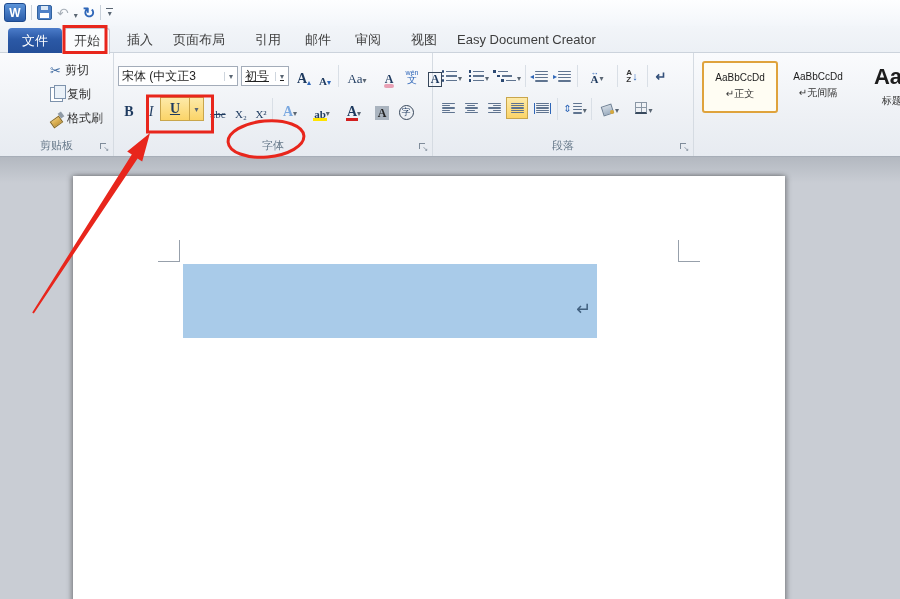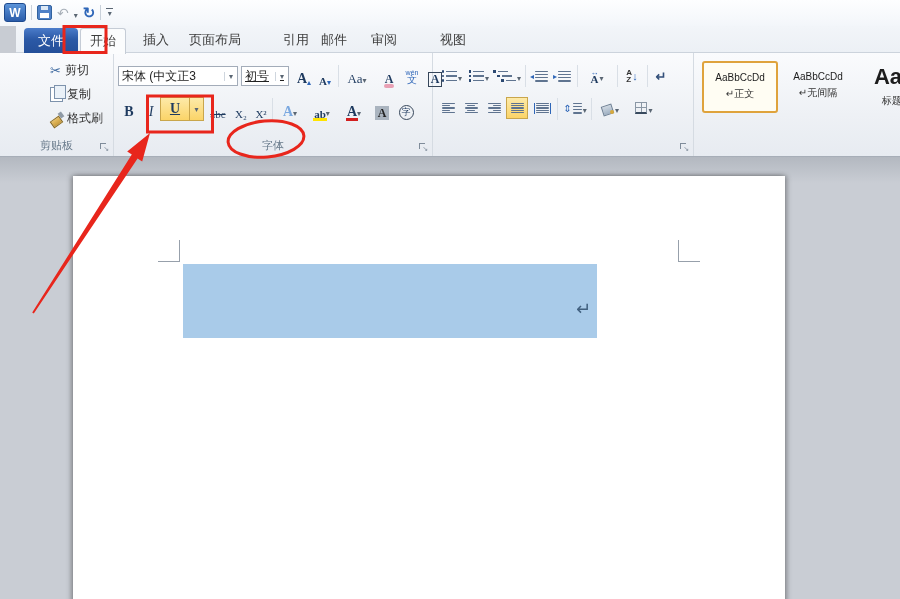--- a/index.html
+++ b/index.html
@@ -19,21 +19,21 @@
   .undo{color:#a8b0b9;font-size:14px;line-height:14px;}
   .redo{color:#2e66b8;font-size:15px;font-weight:bold;line-height:14px;}
   .qsep{width:1px;height:15px;background:#c9d1da;}
   .qcust{font-size:8px;color:#5a6673;line-height:8px;text-align:center;}
   .qcust:before{content:"";display:block;width:7px;height:1px;background:#5a6673;margin:0 auto 1px;}
   .qcust:after{content:"▾";}
   .ddico:after{content:"▾";font-size:8px;color:#5a6673;}
   .title{position:absolute;top:5px;left:638px;font-size:12px;color:#2e2e2e;white-space:nowrap;}
   
   .tabrow{position:absolute;top:26px;left:0;right:0;height:27px;
-    background:linear-gradient(#f2f5f9,#ecf0f5);border-bottom:1px solid #ccd3dc;box-sizing:border-box;margin-left:16px;}
+    background:linear-gradient(#f2f5f9,#ecf0f5);border-bottom:1px solid #ccd3dc;box-sizing:border-box;}
   .tab-file{position:absolute;left:8px;top:2px;width:54px;height:25px;border-radius:4px 4px 0 0;
     background:linear-gradient(#4b7cca,#2b59a6 45%,#244f99);color:#fff;font-size:13px;
     text-align:center;line-height:25px;}
   .tab{position:absolute;top:2px;height:24px;line-height:24px;font-size:13px;color:#3d3d3d;
     padding:0 9px;white-space:nowrap;}
   .tab.active{background:#fbfcfd;border:1px solid #c5ccd6;border-bottom:none;border-radius:3px 3px 0 0;
     height:25px;z-index:2;}
   
   .ribbon{position:absolute;top:53px;left:0;right:0;height:104px;
     background:linear-gradient(#fafbfd,#eef1f5 60%,#e7ebf1);
@@ -136,24 +136,25 @@
     <div class="qsep"></div>
     <span class="qcust"></span>
   </div>
 </div>
 
 <div class="tabrow">
   <div class="tab-file">文件</div>
   <div class="tab active" style="left:64px;">开始</div>
   <div class="tab" style="left:118px;">插入</div>
   <div class="tab" style="left:164px;">页面布局</div>
-  <div class="tab" style="left:258px;">引用</div>
+  <div class="tab" style="left:246px;">引用</div>
   <div class="tab" style="left:296px;">邮件</div>
   <div class="tab" style="left:346px;">审阅</div>
-  <div class="tab" style="left:415px;">视图</div>
+  <div class="tab" style="left:402px;">视图</div>
+  <div class="tab" style="left:448px;">Easy Document Creator</div>
 </div>
 
 <div class="ribbon">
 
   <div class="rgroup" style="left:0;width:114px;">
     <div class="cliprow" style="top:8px;">
       <span class="cutico">✂</span>
       <span>剪切</span>
     </div>
     <div class="cliprow" style="top:32px;">
@@ -404,20 +405,21 @@
       <div class="vsep" style="left:158px;top:45px;"></div>
       <div class="pbtn" style="left:162px;width:30px;">
         <span class="bucket"></span>
         <span class="ddico"></span>
       </div>
       <div class="pbtn" style="left:196px;width:30px;">
         <span class="bordersico"></span>
         <span class="ddico"></span>
       </div>
     </div>
+    <div class="glabel">段落</div>
     <div class="launcher"></div>
   </div>
 
   <div class="rgroup" style="left:694px;width:206px;border-right:none;overflow:hidden;">
     <div class="scard sel" style="left:8px;width:76px;">
       <div class="ssample">AaBbCcDd</div>
       <div class="sname">↵正文</div>
     </div>
     <div class="scard" style="left:88px;width:72px;border-color:transparent;background:transparent;">
       <div class="ssample">AaBbCcDd</div>

